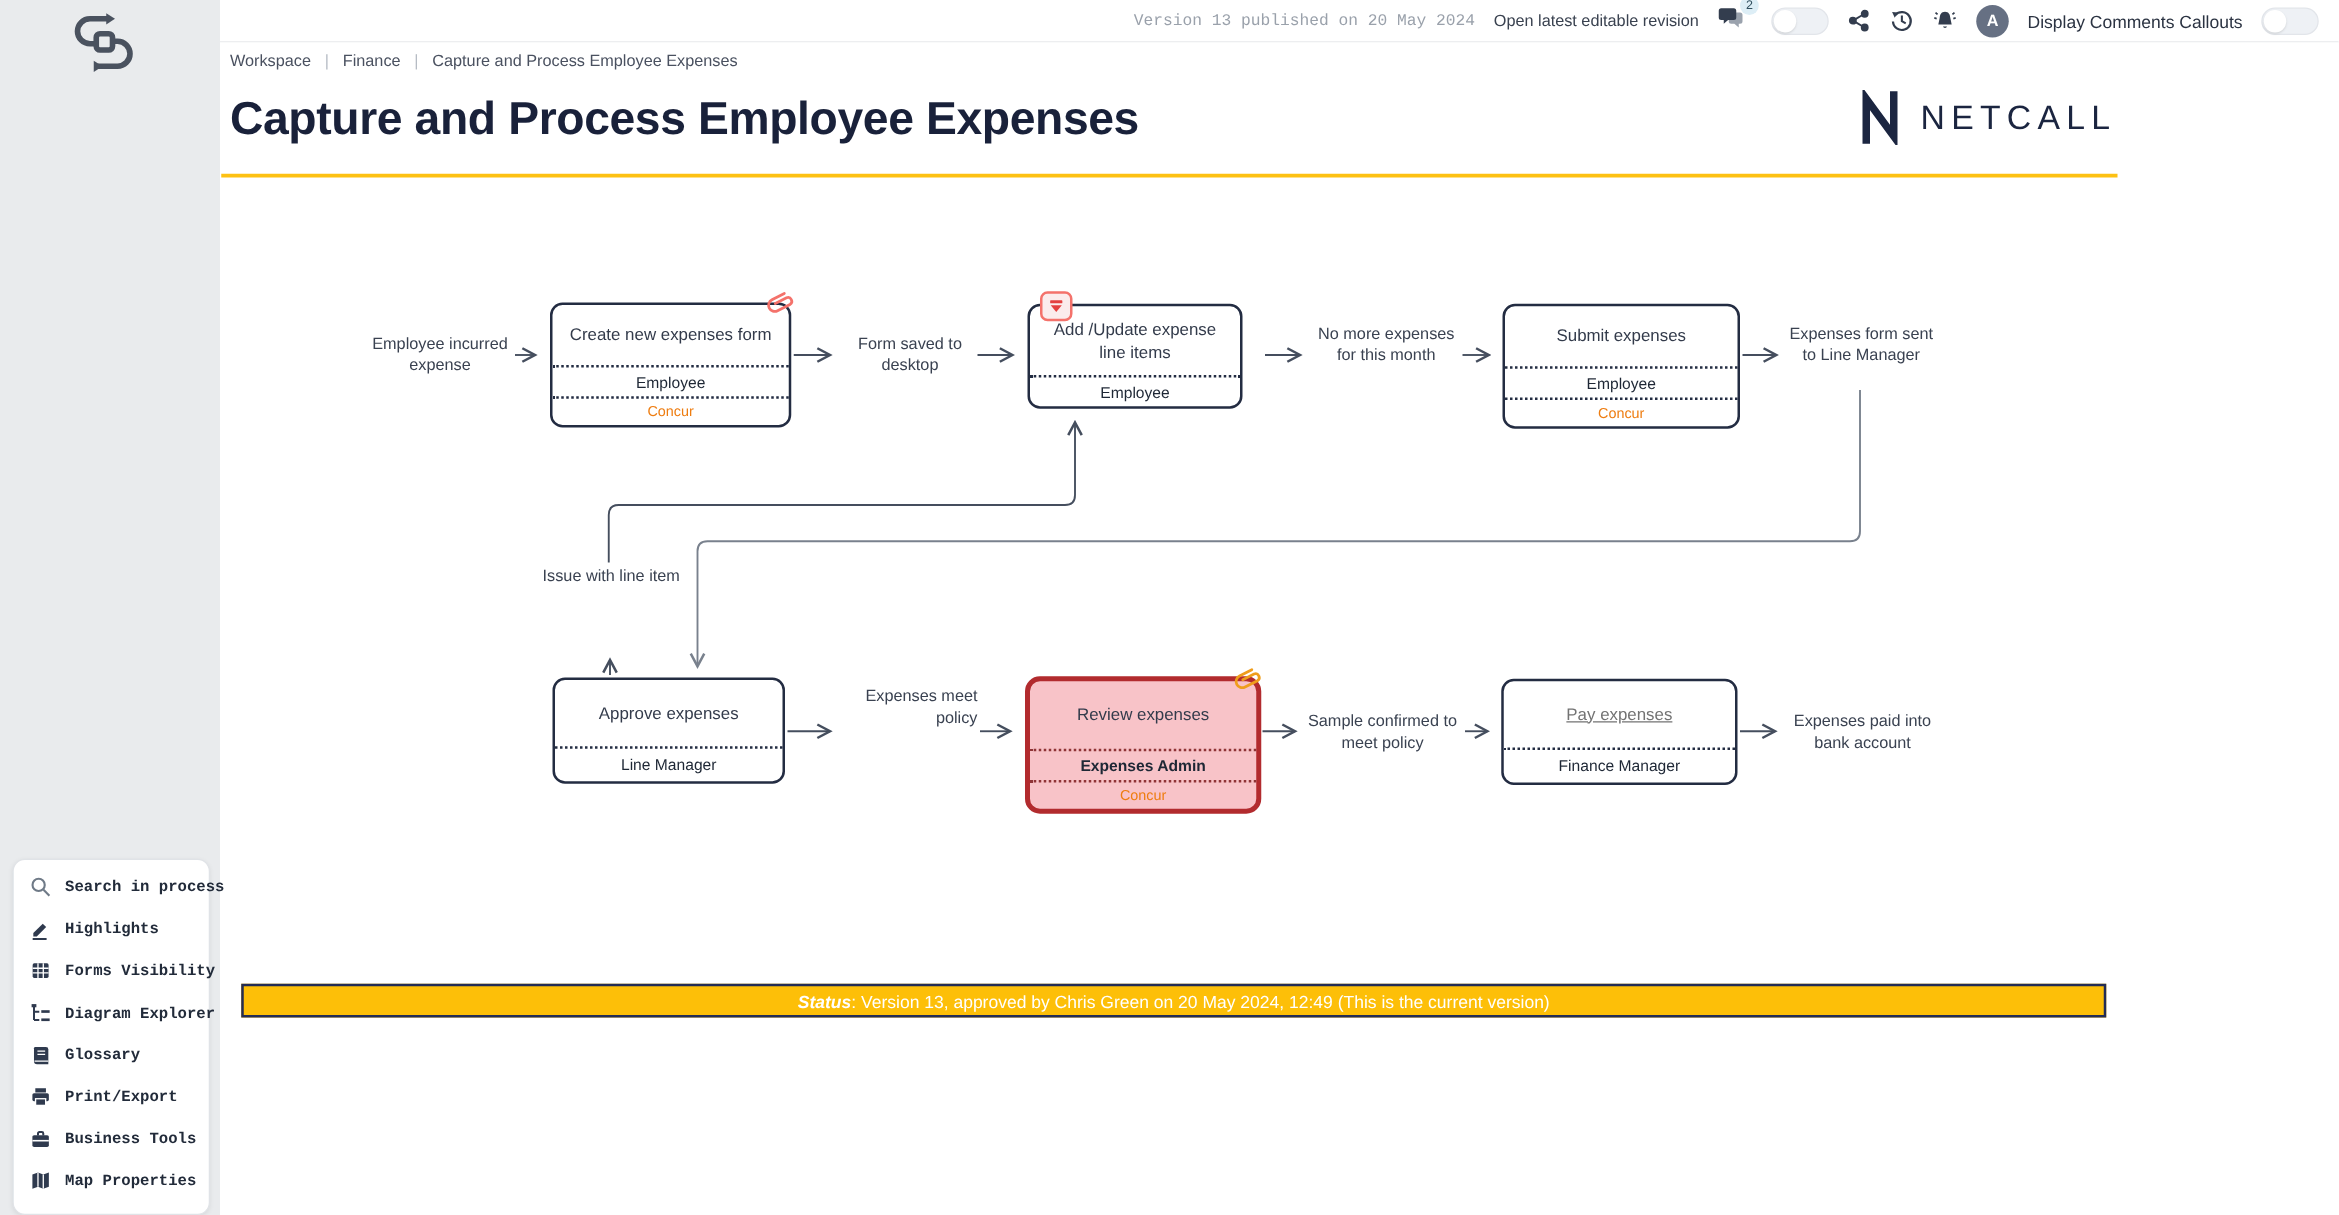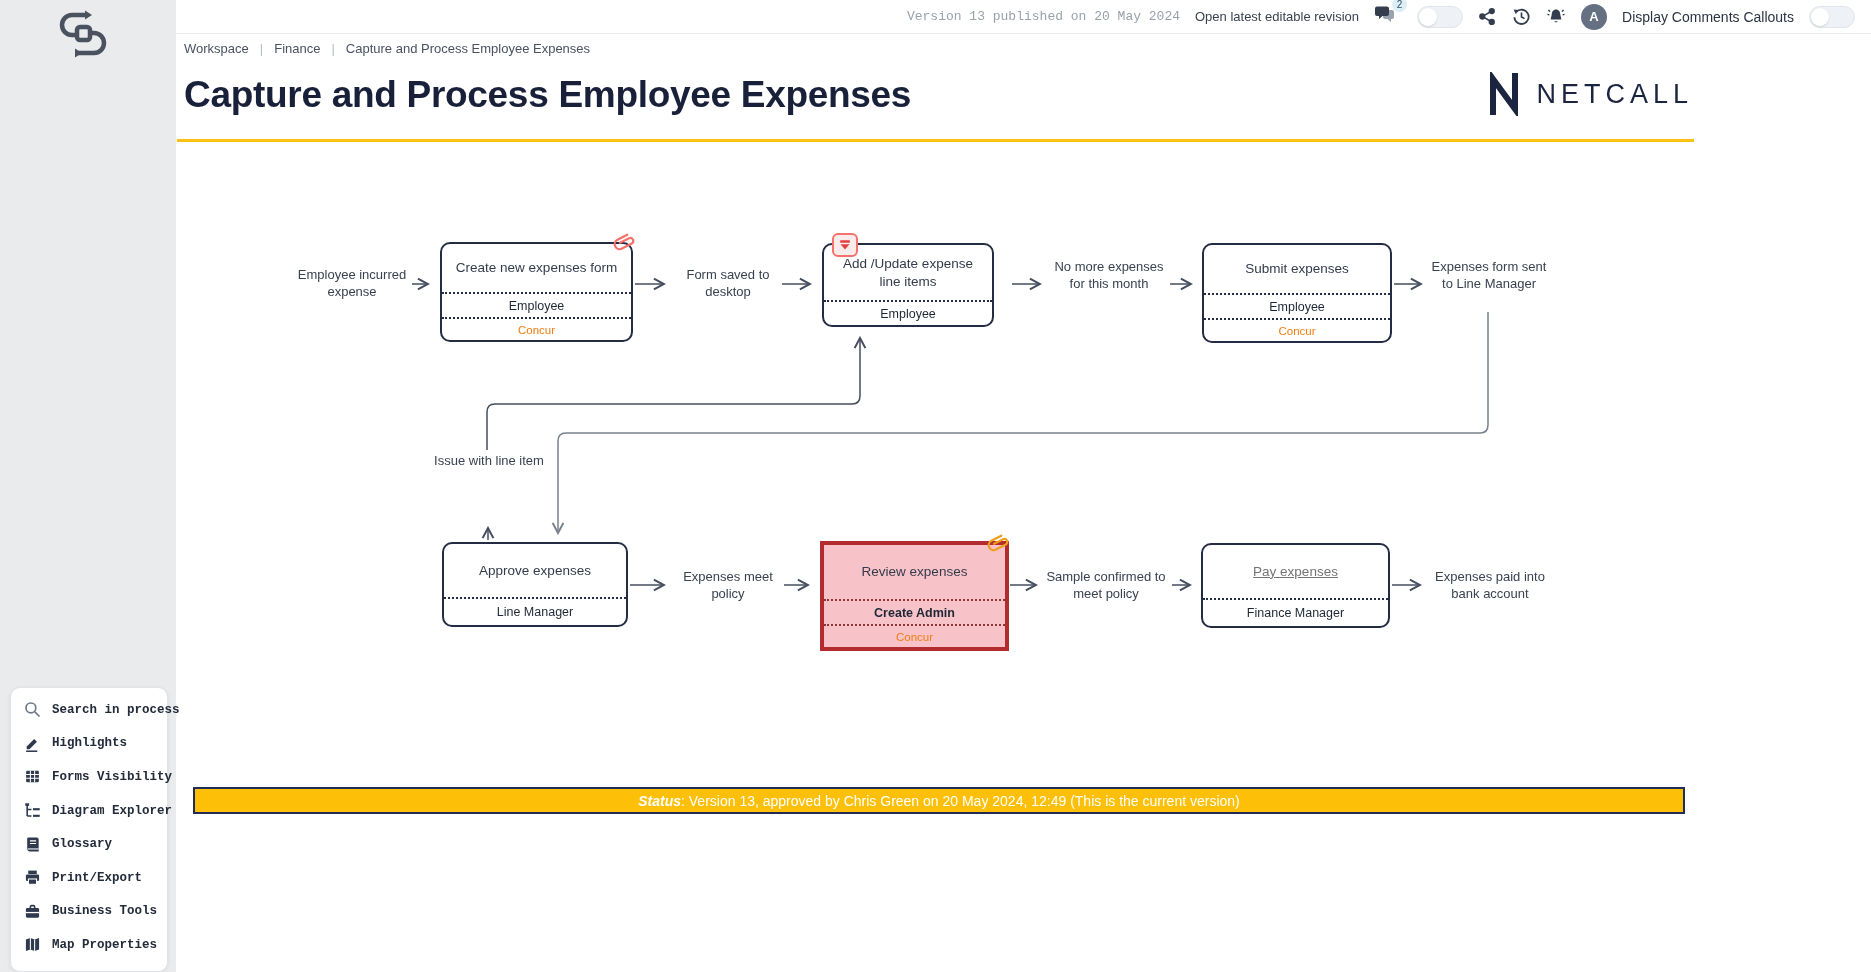--- a/index.html
+++ b/index.html
@@ -52,21 +52,21 @@
   .canvas { position:absolute; left:0; top:0; width:1871px; height:972px; z-index:1; }
   .wires { position:absolute; left:0; top:0; width:1871px; height:972px; }
 
   .node { position:absolute; background:#fff; border:2px solid #232c42; border-radius:10px;
           display:flex; flex-direction:column; text-align:center; color:#333b4b; z-index:3; cursor:pointer; }
   .node-title { flex:1; display:flex; align-items:center; justify-content:center; padding:4px 12px;
                 font-size:13.5px; line-height:1.3; }
   .node-role { border-top:2px dotted #232c42; height:25px; display:flex; align-items:center; justify-content:center;
                font-size:12.5px; color:#1e2735; flex:none; }
   .node-role.concur { color:#ee7d11; font-size:11.5px; height:23px; }
-  .node.review { background:#f8c3c8; border:4px solid #b22b2e; border-radius:0; }
+  .node.review { background:#f8c3c8; border:4px solid #b22b2e; border-radius:12px; }
   .node.review .node-role { border-top:2px dotted #8f3437; }
   .pay-link { color:#737373; text-decoration:underline; cursor:pointer; }
 
   .clip { position:absolute; top:-13px; right:-4px; transform:rotate(18deg); }
   .flag { position:absolute; top:-12px; left:8px; width:26px; height:24px; background:#fbecec;
           border:2px solid #f4726b; border-radius:6px; display:flex; align-items:center; justify-content:center; cursor:pointer; }
 
   .flow-label { position:absolute; font-size:13px; color:#3a4251; text-align:center; line-height:1.32; z-index:2; }
 
   
@@ -108,21 +108,21 @@
     </g>
 
     <path d="M1488,312 V425 Q1488,433 1480,433 H566 Q558,433 558,441 V533" fill="none" stroke="#79818d" stroke-width="1.5" marker-end="url(#arwg)"></path>
   </svg>
 
   <div class="flow-label" style="left:293px;top:266px;width:118px;">Employee incurred expense</div>
   <div class="flow-label" style="left:676px;top:266px;width:104px;">Form saved to desktop</div>
   <div class="flow-label" style="left:1050px;top:258px;width:118px;">No more expenses for this month</div>
   <div class="flow-label" style="left:1430px;top:258px;width:118px;">Expenses form sent to Line Manager</div>
   <div class="flow-label" style="left:430px;top:452px;width:118px;">Issue with line item</div>
-  <div class="flow-label" style="left:674px;top:568px;width:108px;">Expenses meet policy</div>
+  <div class="flow-label" style="left:674px;top:548px;width:108px;text-align:right;">Expenses meet policy</div>
   <div class="flow-label" style="left:1044px;top:568px;width:124px;">Sample confirmed to meet policy</div>
   <div class="flow-label" style="left:1428px;top:568px;width:124px;text-align:center;">Expenses paid into bank account</div>
 
   <div class="node" style="left:440px;top:242px;width:193px;height:100px;">
     <span class="clip">
       <svg width="22" height="22" viewBox="0 0 16 16">
           <path d="M5 9.5 L10.2 4.3 a2.2 2.2 0 0 1 3.1 3.1 L7.6 13.1 a3.6 3.6 0 0 1 -5.1 -5.1 L8.2 2.3" fill="none" stroke="#f4726b" stroke-width="1.6" stroke-linecap="round"></path>
         </svg>
     </span>
     <div class="node-title">Create new expenses form</div>
@@ -152,21 +152,21 @@
     <div class="node-role" style="height:28px;">Line Manager</div>
   </div>
 
   <div class="node review" style="left:820px;top:541px;width:189px;height:110px;">
     <span class="clip">
       <svg width="22" height="22" viewBox="0 0 16 16">
           <path d="M5 9.5 L10.2 4.3 a2.2 2.2 0 0 1 3.1 3.1 L7.6 13.1 a3.6 3.6 0 0 1 -5.1 -5.1 L8.2 2.3" fill="none" stroke="#ef9d1c" stroke-width="1.6" stroke-linecap="round"></path>
         </svg>
     </span>
     <div class="node-title">Review expenses</div>
-    <div class="node-role" style="font-weight:700;">Create Admin</div>
+    <div class="node-role" style="font-weight:700;">Expenses Admin</div>
     <div class="node-role concur">Concur</div>
   </div>
 
   <div class="node" style="left:1201px;top:543px;width:189px;height:85px;">
     <div class="node-title">
       <a class="pay-link">Pay expenses</a>
     </div>
     <div class="node-role" style="height:28px;">Finance Manager</div>
   </div>
 

